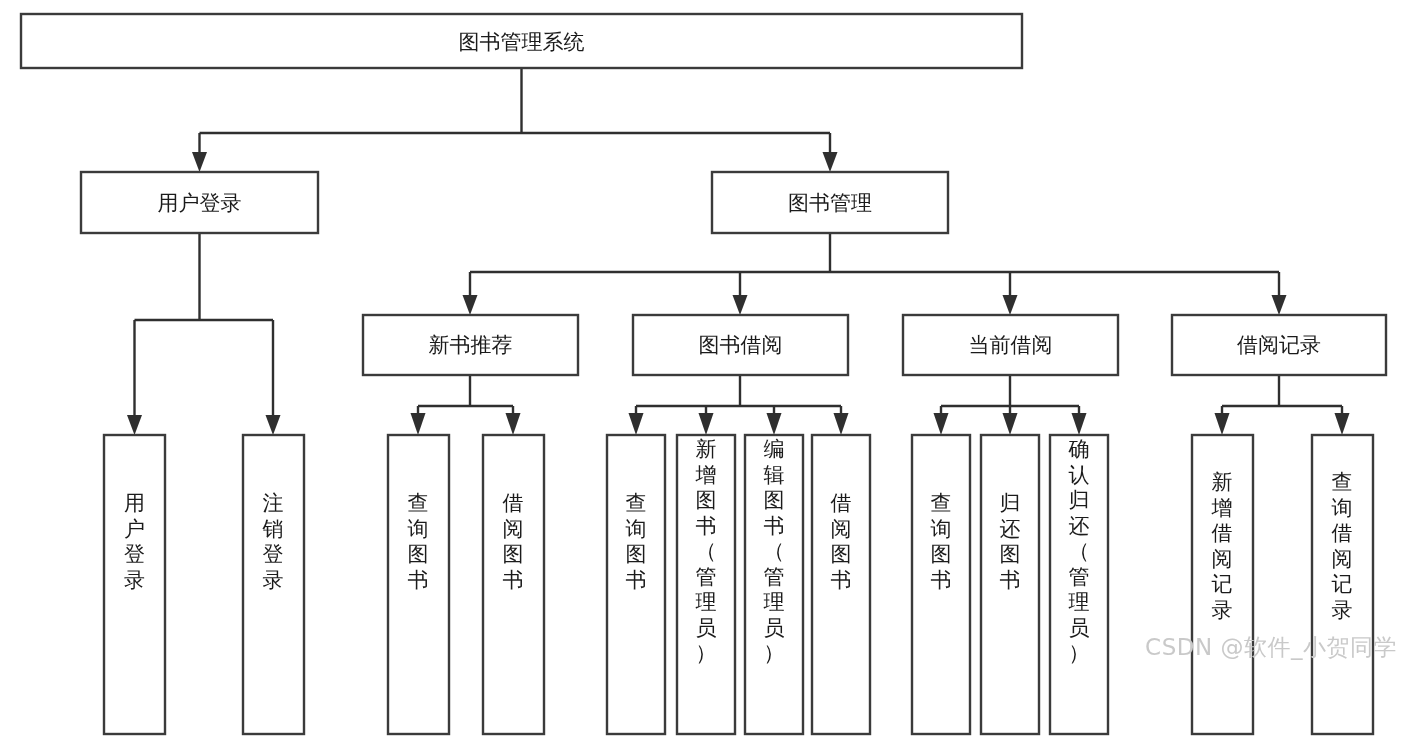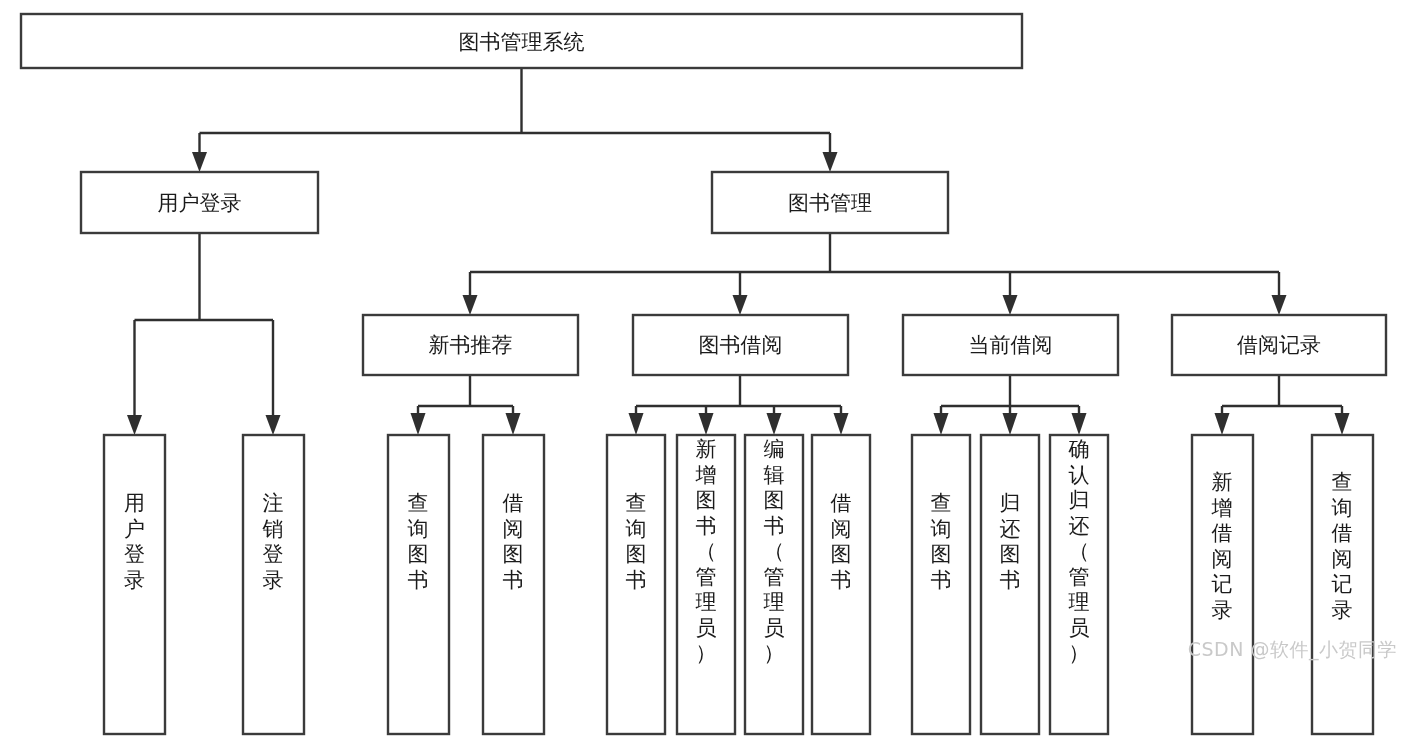--- a/index.html
+++ b/index.html
@@ -52,21 +52,21 @@
   }
   .arrow-head {
     fill: #2f2f2f;
     stroke: none;
   }
   .watermark {
     position: absolute;
     right: 8px;
     bottom: 4px;
     color: #c9c9c9;
-    font-size: 19px;
+    font-size: 23px;
     font-family: "DejaVu Sans", "Liberation Sans", sans-serif;
     letter-spacing: 0.5px;
     white-space: nowrap;
     user-select: none;
     margin-left: 44px;
   }
 </style>
 </head>
 <body>
 

